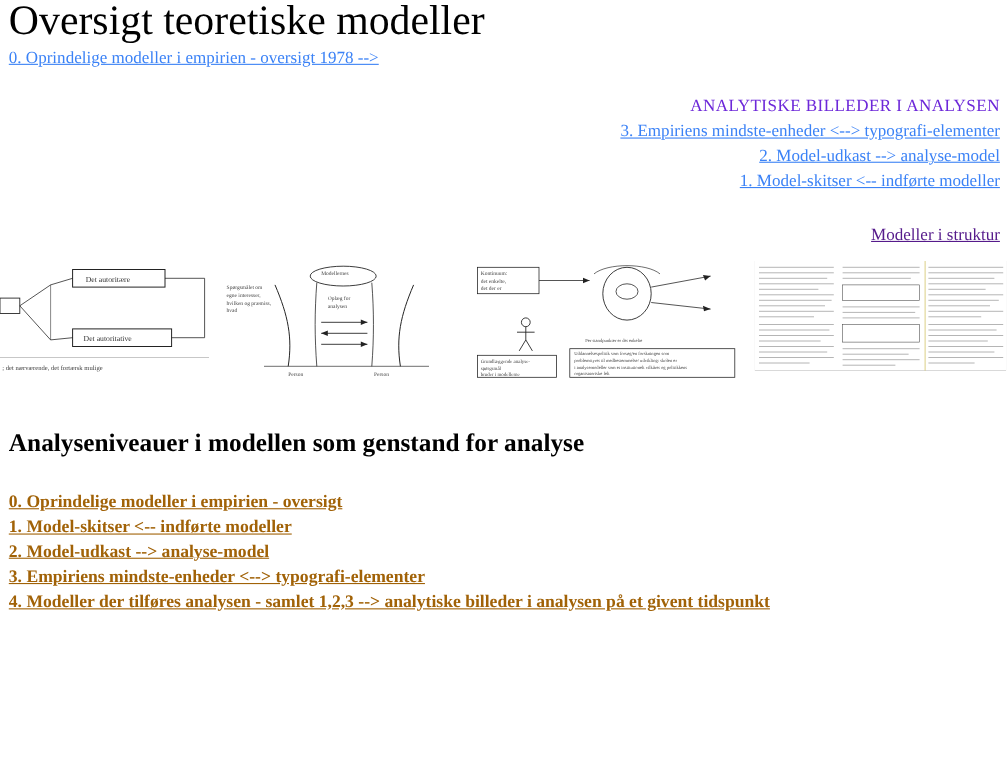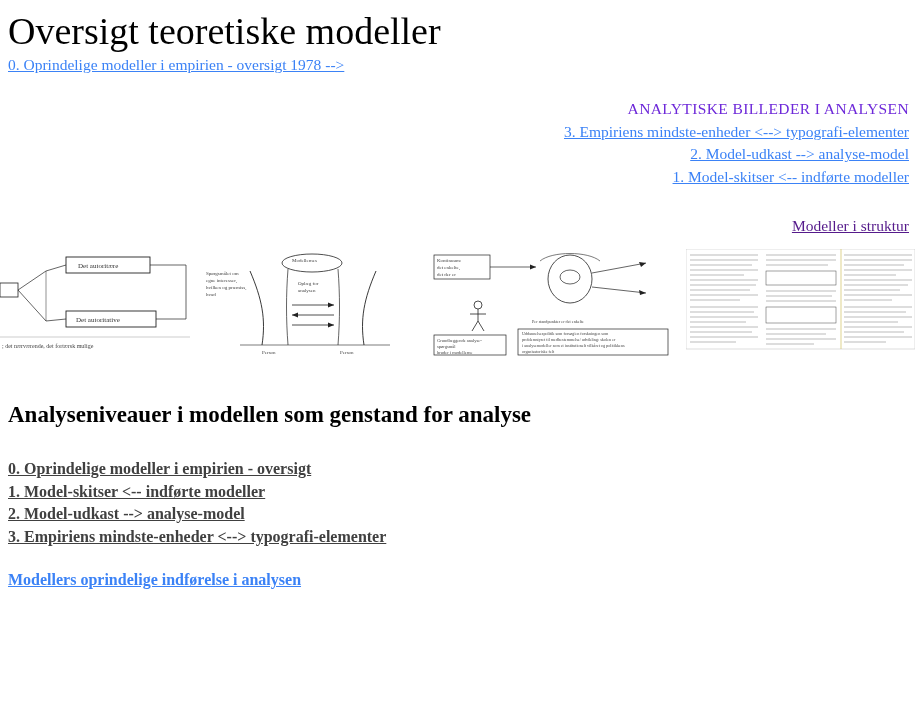--- a/index.html
+++ b/index.html
@@ -20,21 +20,21 @@
     width: 915px;
     height: 708px;
     box-sizing: border-box;
   }
   .main-title {
     font-family: "Liberation Serif", serif;
     font-size: 38px;
     font-weight: normal;
     line-height: 1.05;
     margin: 0;
-    padding: 12px 0 0 8px;
+    padding: 0 0 0 8px;
     letter-spacing: 0px;
   }
   .toplink {
     padding: 4px 0 0 8px;
     font-size: 15.5px;
   }
   a.link {
     color: #3b82f6;
     text-decoration: underline;
   }
@@ -83,21 +83,21 @@
     font-weight: bold;
     font-family: "Liberation Serif", serif;
   }
   .link-list {
     margin: 30px 0 0 8px;
     font-size: 16px;
     font-weight: bold;
     line-height: 1.42;
   }
   .link-list a {
-    color: #404040;
+    color: #a16207;
   }
   .bottom-link {
     margin: 22px 0 0 8px;
     font-size: 16px;
     font-weight: bold;
   }
   .small-txt { font-size: 5px; fill: #333; }
   .tiny-txt { font-size: 4px; fill: #444; }
 </style>
 </head>
@@ -265,19 +265,17 @@
     </div>
   </div>
 
   <div class="section-title">Analyseniveauer i modellen som genstand for analyse</div>
 
   <div class="link-list">
     <div><a href="#" class="link">0. Oprindelige modeller i empirien - oversigt</a></div>
     <div><a href="#" class="link">1. Model-skitser &lt;-- indførte modeller</a></div>
     <div><a href="#" class="link">2. Model-udkast --&gt; analyse-model</a></div>
     <div><a href="#" class="link">3. Empiriens mindste-enheder &lt;--&gt; typografi-elementer</a></div>
-  </div>
-
-  <div class="bottom-link">
-    <a href="#" class="link">Modellers oprindelige indførelse i analysen</a>
-  </div>
+    <div><a href="#" class="link">4. Modeller der tilføres analysen - samlet 1,2,3 --&gt; analytiske billeder i analysen på et givent tidspunkt</a></div>
+  </div>
+
 
 </div>
 
 </body></html>

